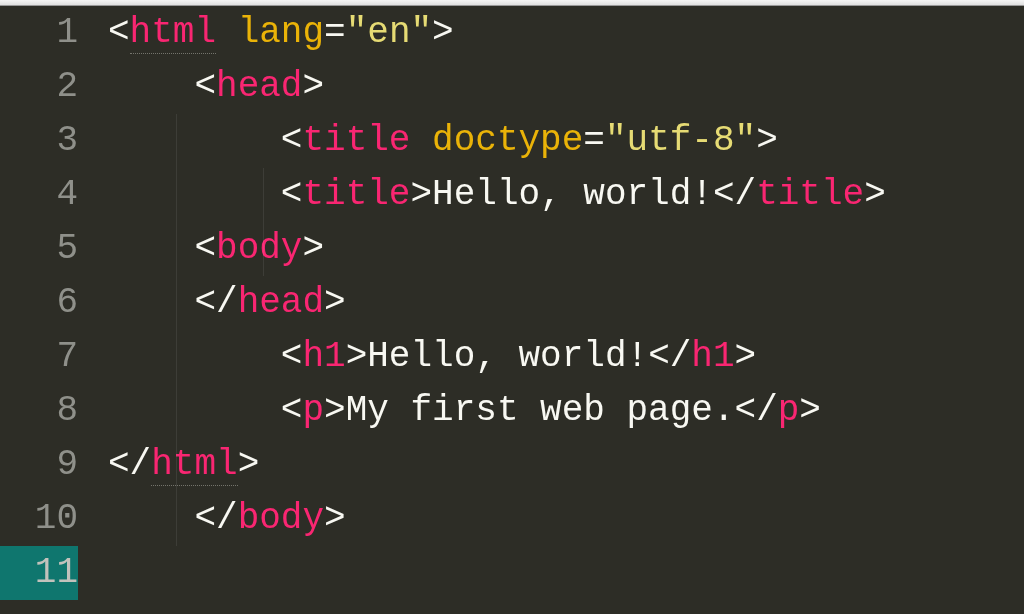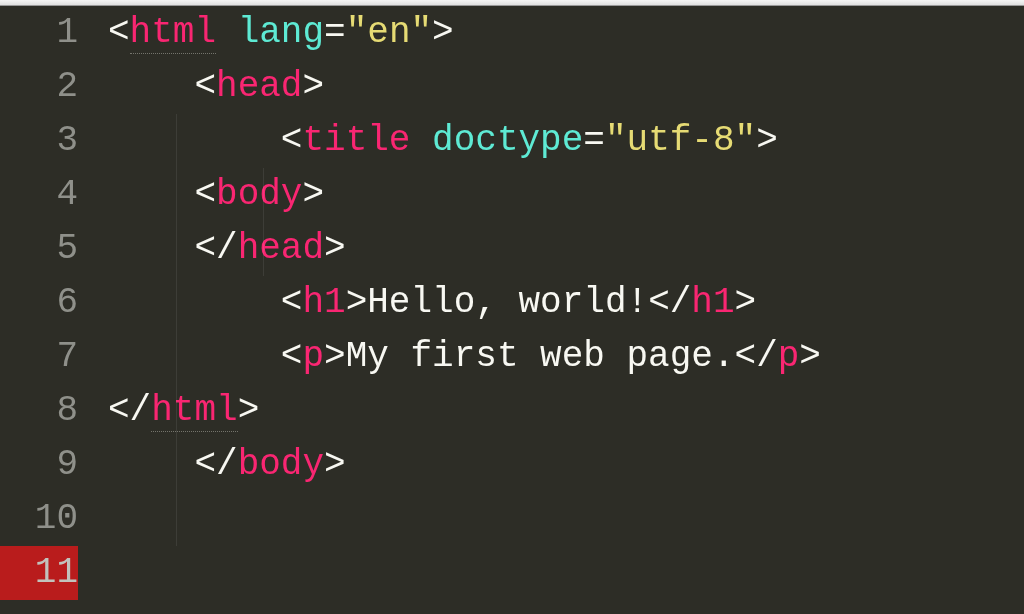--- a/index.html
+++ b/index.html
@@ -32,21 +32,21 @@
     padding-right: 14px;
     color: #8f908a;
     user-select: none;
     flex-shrink: 0;
   }
   .gutter .ln {
     height: 54px;
     line-height: 54px;
   }
   .gutter .ln.active {
-    background: #b91c1c;
+    background: #0f766e;
     color: #c2c2bc;
     font-family: Liberation Mono, monospace;
   }
   .code {
     flex: 1;
     padding-left: 16px;
     position: relative;
   }
   .line {
     height: 54px;
@@ -56,21 +56,21 @@
   }
   .indent-guide {
     position: absolute;
     width: 1px;
     background: rgba(255,255,255,0.08);
     top: 0;
     bottom: 0;
   }
   .punct { color: #f8f8f2; }
   .tag { color: #f92672; }
-  .attr { color: #5eead4; }
+  .attr { color: #eab308; }
   .string { color: #e6db74; }
   .text { color: #f8f8f2; }
   .err-underline {
     text-decoration: underline wavy #f92672;
     text-decoration-skip-ink: none;
   }
   .dotted-underline {
     border-bottom: 1px dotted rgba(248,248,242,0.35);
   }
 </style>
@@ -90,20 +90,21 @@
       <div class="ln">7</div>
       <div class="ln">8</div>
       <div class="ln">9</div>
       <div class="ln">10</div>
       <div class="ln active">11</div>
     </div>
   <div class="code" id="code">
       <div class="line"><span></span><span class="punct">&lt;</span><span class="tag dotted-underline">html</span><span class="text"> </span><span class="attr">lang</span><span class="punct">=</span><span class="string">"en"</span><span class="punct">&gt;</span></div>
       <div class="line"><span>    </span><span class="punct">&lt;</span><span class="tag">head</span><span class="punct">&gt;</span></div>
       <div class="line"><span>        </span><span class="punct">&lt;</span><span class="tag">title</span><span class="text"> </span><span class="attr">doctype</span><span class="punct">=</span><span class="string">"utf-8"</span><span class="punct">&gt;</span></div>
+      <div class="line"><span>        </span><span class="punct">&lt;</span><span class="tag">title</span><span class="punct">&gt;</span><span class="text">Hello, world!</span><span class="punct">&lt;/</span><span class="tag">title</span><span class="punct">&gt;</span></div>
       <div class="line"><span>    </span><span class="punct">&lt;</span><span class="tag">body</span><span class="punct">&gt;</span></div>
       <div class="line"><span>    </span><span class="punct">&lt;/</span><span class="tag">head</span><span class="punct">&gt;</span></div>
       <div class="line"><span>        </span><span class="punct">&lt;</span><span class="tag">h1</span><span class="punct">&gt;</span><span class="text">Hello, world!</span><span class="punct">&lt;/</span><span class="tag">h1</span><span class="punct">&gt;</span></div>
       <div class="line"><span>        </span><span class="punct">&lt;</span><span class="tag">p</span><span class="punct">&gt;</span><span class="text">My first web page.</span><span class="punct">&lt;/</span><span class="tag">p</span><span class="punct">&gt;</span></div>
       <div class="line"><span></span><span class="punct">&lt;/</span><span class="tag dotted-underline">html</span><span class="punct">&gt;</span></div>
       <div class="line"><span>    </span><span class="punct">&lt;/</span><span class="tag">body</span><span class="punct">&gt;</span></div>
       <div class="indent-guide" style="left: 84.4px; top: 108px; height: 432px; position: absolute;"></div>
       <div class="indent-guide" style="left: 170.8px; top: 162px; height: 108px; position: absolute;"></div>
     </div>
 </div>

